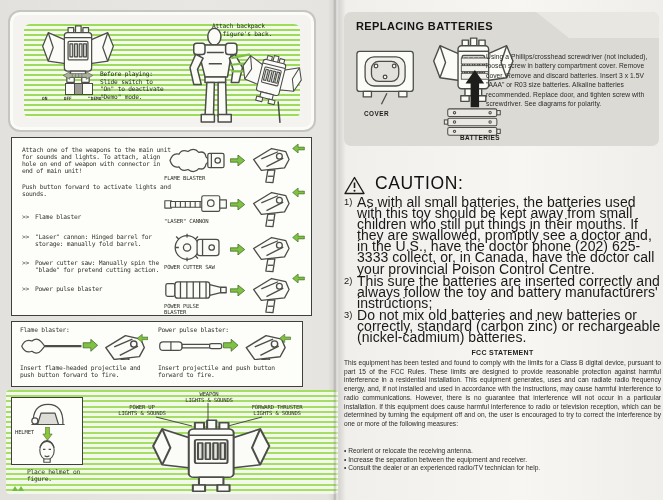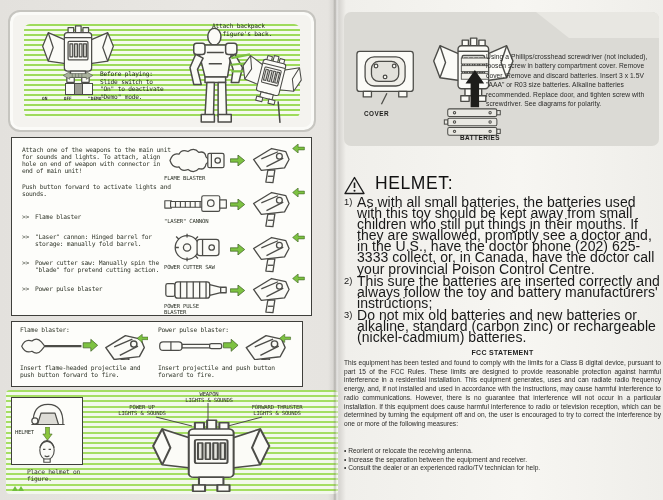--- a/index.html
+++ b/index.html
@@ -358,20 +358,21 @@
     </g>
     <g transform="translate(144,28) scale(1.02,0.78)">
         <use href="#sym-backpack"></use>
       </g>
   </svg>
 </div>
 
 <div class="abs" style="left:333px;top:0;width:6px;height:500px;background:linear-gradient(90deg,rgba(120,118,112,0),rgba(120,118,112,0.35),rgba(255,255,255,0.5),rgba(120,118,112,0))"></div>
 
 <div class="abs bat-panel">
+  <div class="abs bat-title" style="left:12px;top:8px">REPLACING BATTERIES</div>
 
   <svg class="abs" style="left:10px;top:34px" width="64" height="60" viewBox="0 0 70 66">
     <g class="lineart">
         <rect x="3" y="6" width="62" height="44" rx="3"></rect>
     <rect x="12" y="12" width="44" height="32" rx="10" fill="#f0efe9"></rect>
     <rect x="19" y="17" width="30" height="22" rx="8" fill="#e2e1db"></rect>
     <circle cx="24" cy="22" r="2"></circle>
         <circle cx="44" cy="22" r="2"></circle>
         <circle cx="34" cy="34" r="2"></circle>
     <rect x="10" y="50" width="9" height="6"></rect>
@@ -409,34 +410,34 @@
   <div class="abs bat-label" style="left:96px;top:122px;width:80px;text-align:center">BATTERIES</div>
 
   <div class="abs bat-body" style="left:142px;top:40px;width:166px">Using a Phillips/crosshead screwdriver (not included), loosen screw in battery compartment cover. Remove cover. Remove and discard batteries. Insert 3 x 1.5V "AAA" or R03 size batteries. Alkaline batteries recommended. Replace door, and tighten screw with screwdriver. See diagrams for polarity.</div>
 </div>
 
 <svg class="abs" style="left:344px;top:176px" width="21" height="19" viewBox="0 0 21 19">
   <path d="M10.5 1.5 L20 17.5 L1 17.5 Z" fill="none" stroke="#1c1c1c" stroke-width="1.4" stroke-linejoin="round"></path>
   <line x1="10.5" y1="6.5" x2="10.5" y2="12" stroke="#1c1c1c" stroke-width="1.6"></line>
   <circle cx="10.5" cy="14.8" r="1" fill="#1c1c1c"></circle>
 </svg>
-<div class="abs c-title" style="left:375px;top:173px">HELMET:</div>
+<div class="abs c-title" style="left:375px;top:173px">CAUTION:</div>
 
 <div class="abs" style="left:344px;top:197px;width:317px">
   <div class="c-row">
     <span class="c-num">1)</span>
     <span class="c-txt">As with all small batteries, the batteries used with this toy should be kept away from small children who still put things in their mouths. If they are swallowed, promptly see a doctor and, in the U.S., have the doctor phone (202) 625-3333 collect, or, in Canada, have the doctor call your provincial Poison Control Centre.</span>
   </div>
   <div class="c-row">
     <span class="c-num">2)</span>
     <span class="c-txt">This sure the batteries are inserted correctly and always follow the toy and battery manufacturers' instructions;</span>
   </div>
   <div class="c-row">
     <span class="c-num">3)</span>
-    <span class="c-txt">Do not mix old batteries and new batteries or alkaline, standard (carbon zinc) or rechargeable (nickel-cadmium) batteries.</span>
+    <span class="c-txt">Do not mix old batteries and new batteries or correctly, standard (carbon zinc) or rechargeable (nickel-cadmium) batteries.</span>
   </div>
 </div>
 
 <div class="abs fcc-title" style="left:344px;top:349px;width:317px">FCC STATEMENT</div>
 <div class="abs fcc-body" style="left:344px;top:359px;width:317px">This equipment has been tested and found to comply with the limits for a Class B digital device, pursuant to part 15 of the FCC Rules. These limits are designed to provide reasonable protection against harmful interference in a residential installation. This equipment generates, uses and can radiate radio frequency energy, and, if not installed and used in accordance with the instructions, may cause harmful interference to radio communications. However, there is no guarantee that interference will not occur in a particular installation. If this equipment does cause harmful interference to radio or television reception, which can be determined by turning the equipment off and on, the user is encouraged to try to correct the interference by one or more of the following measures:</div>
 <div class="abs" style="left:344px;top:447px;width:317px">
   <div class="fcc-li">• Reorient or relocate the receiving antenna.</div>
   <div class="fcc-li">• Increase the separation between the equipment and receiver.</div>
   <div class="fcc-li">• Consult the dealer or an experienced radio/TV technician for help.</div>
 </div>

